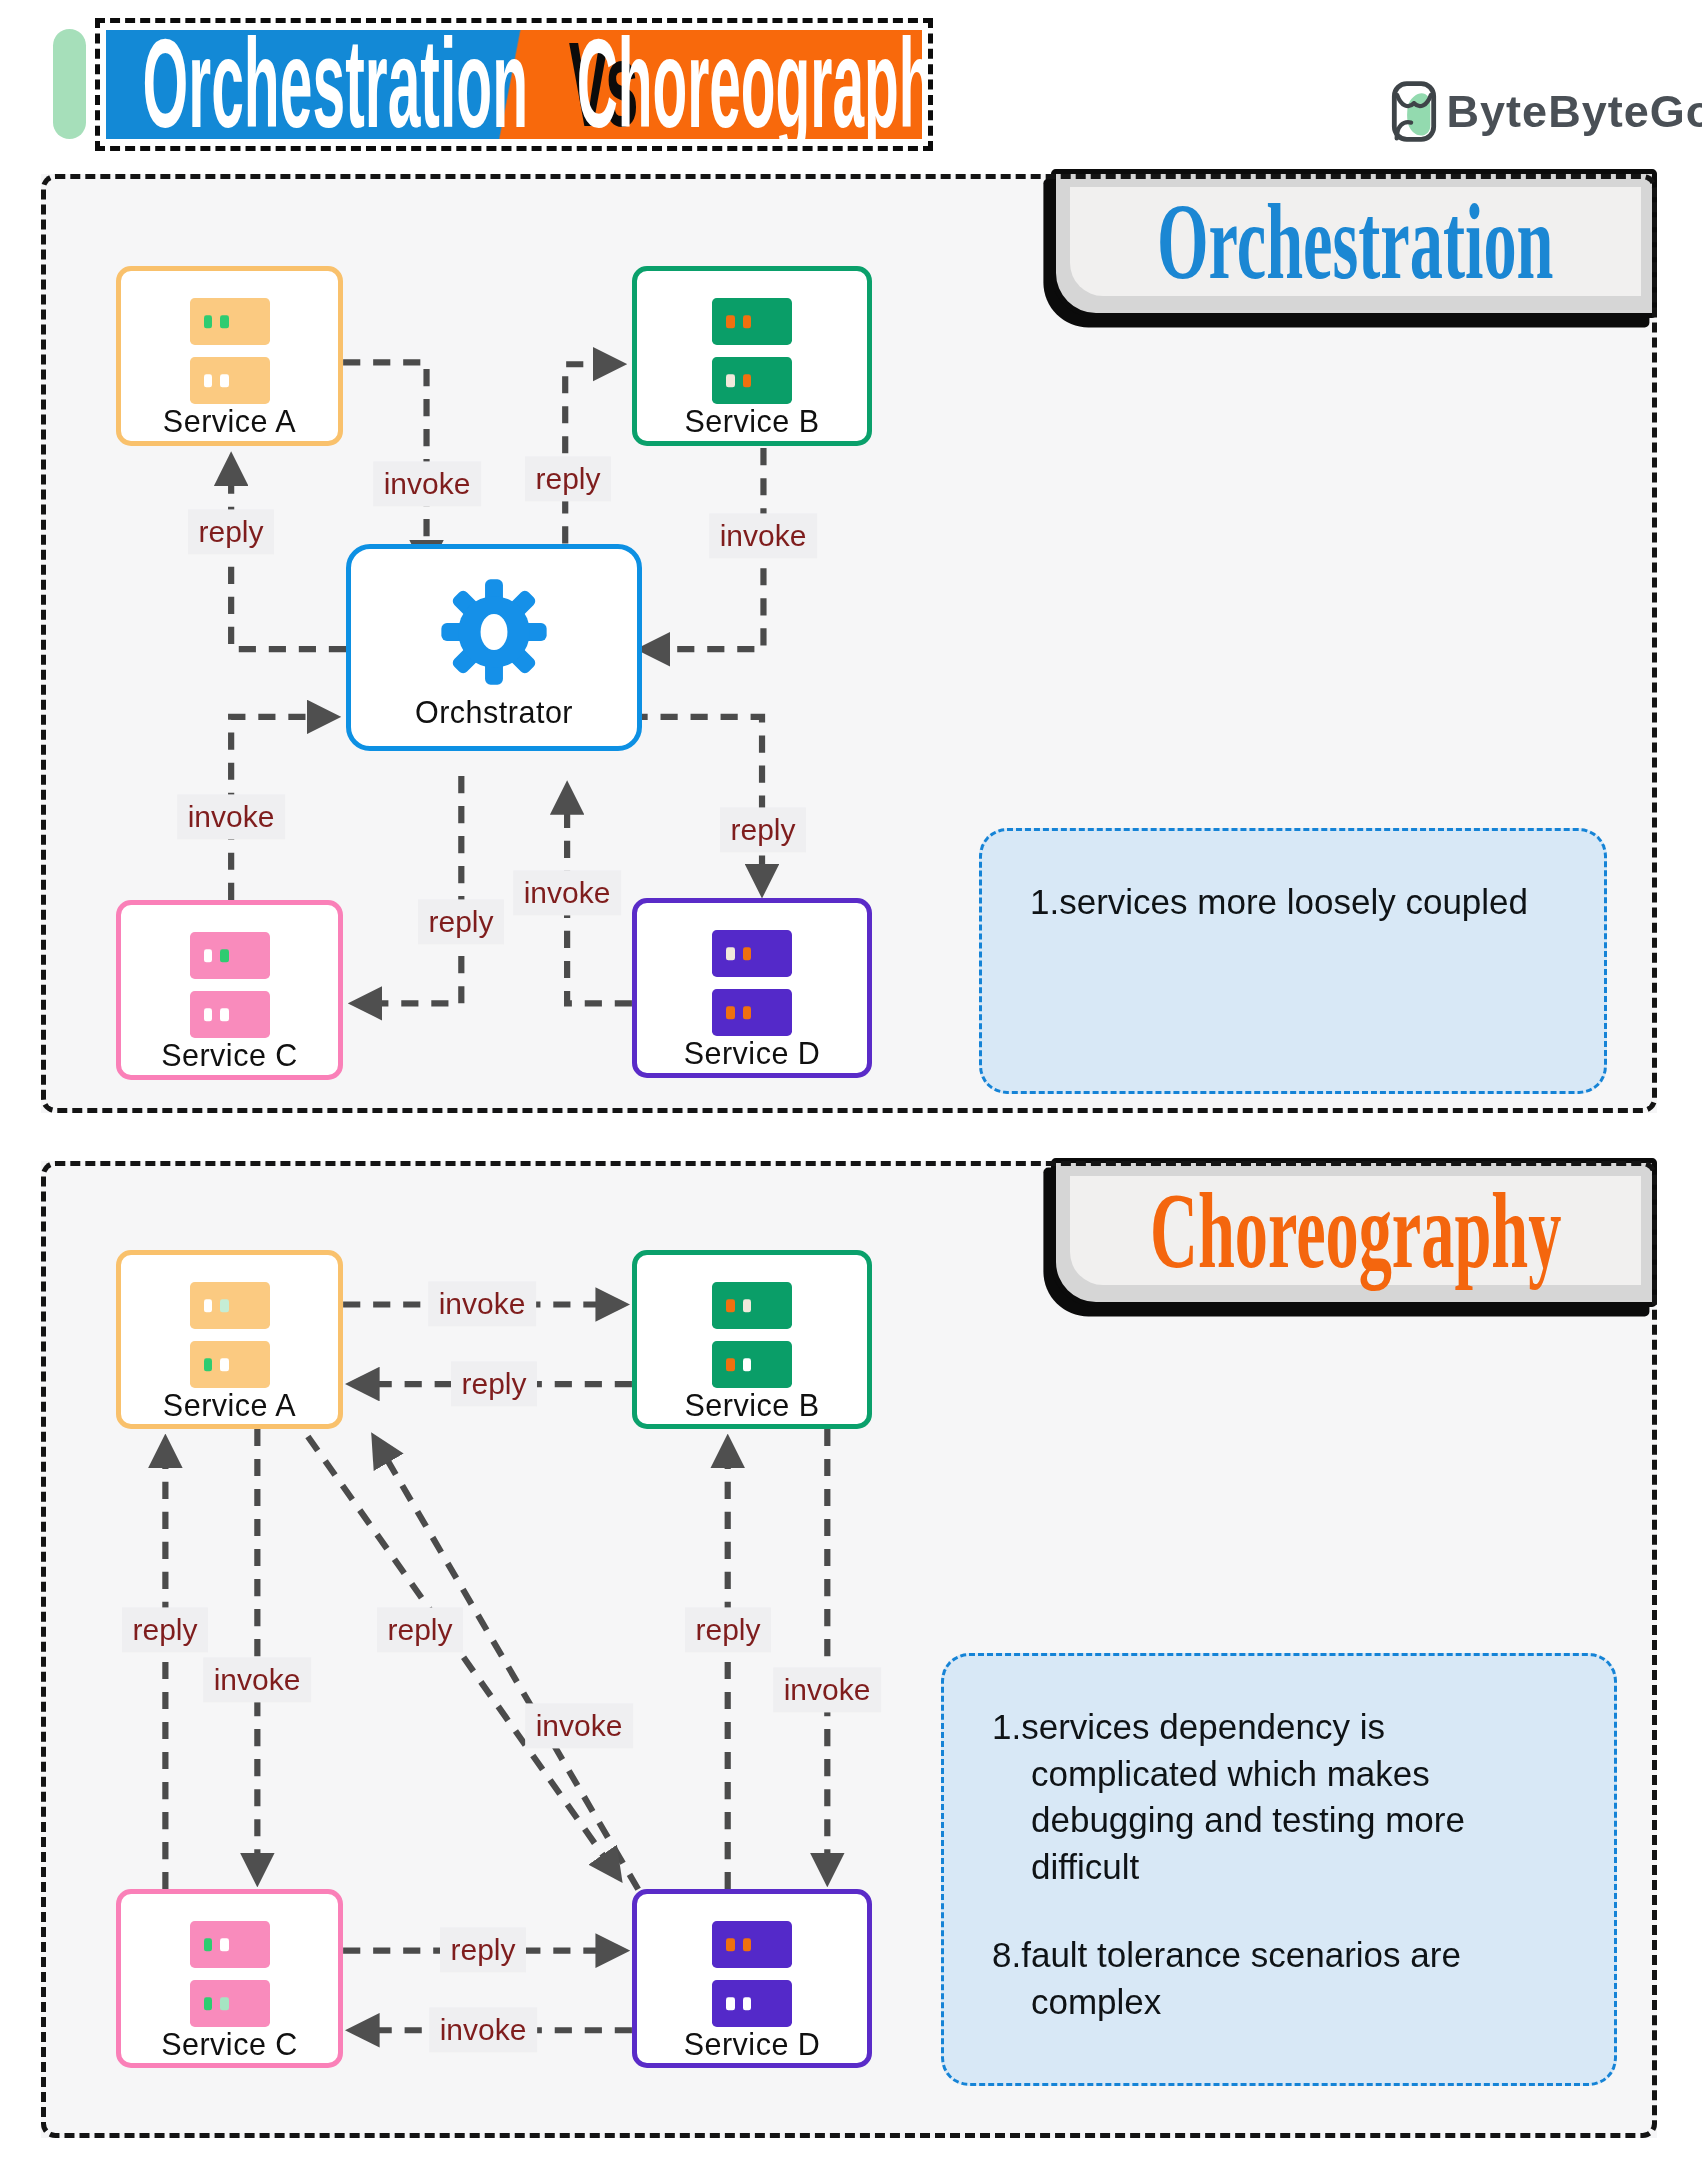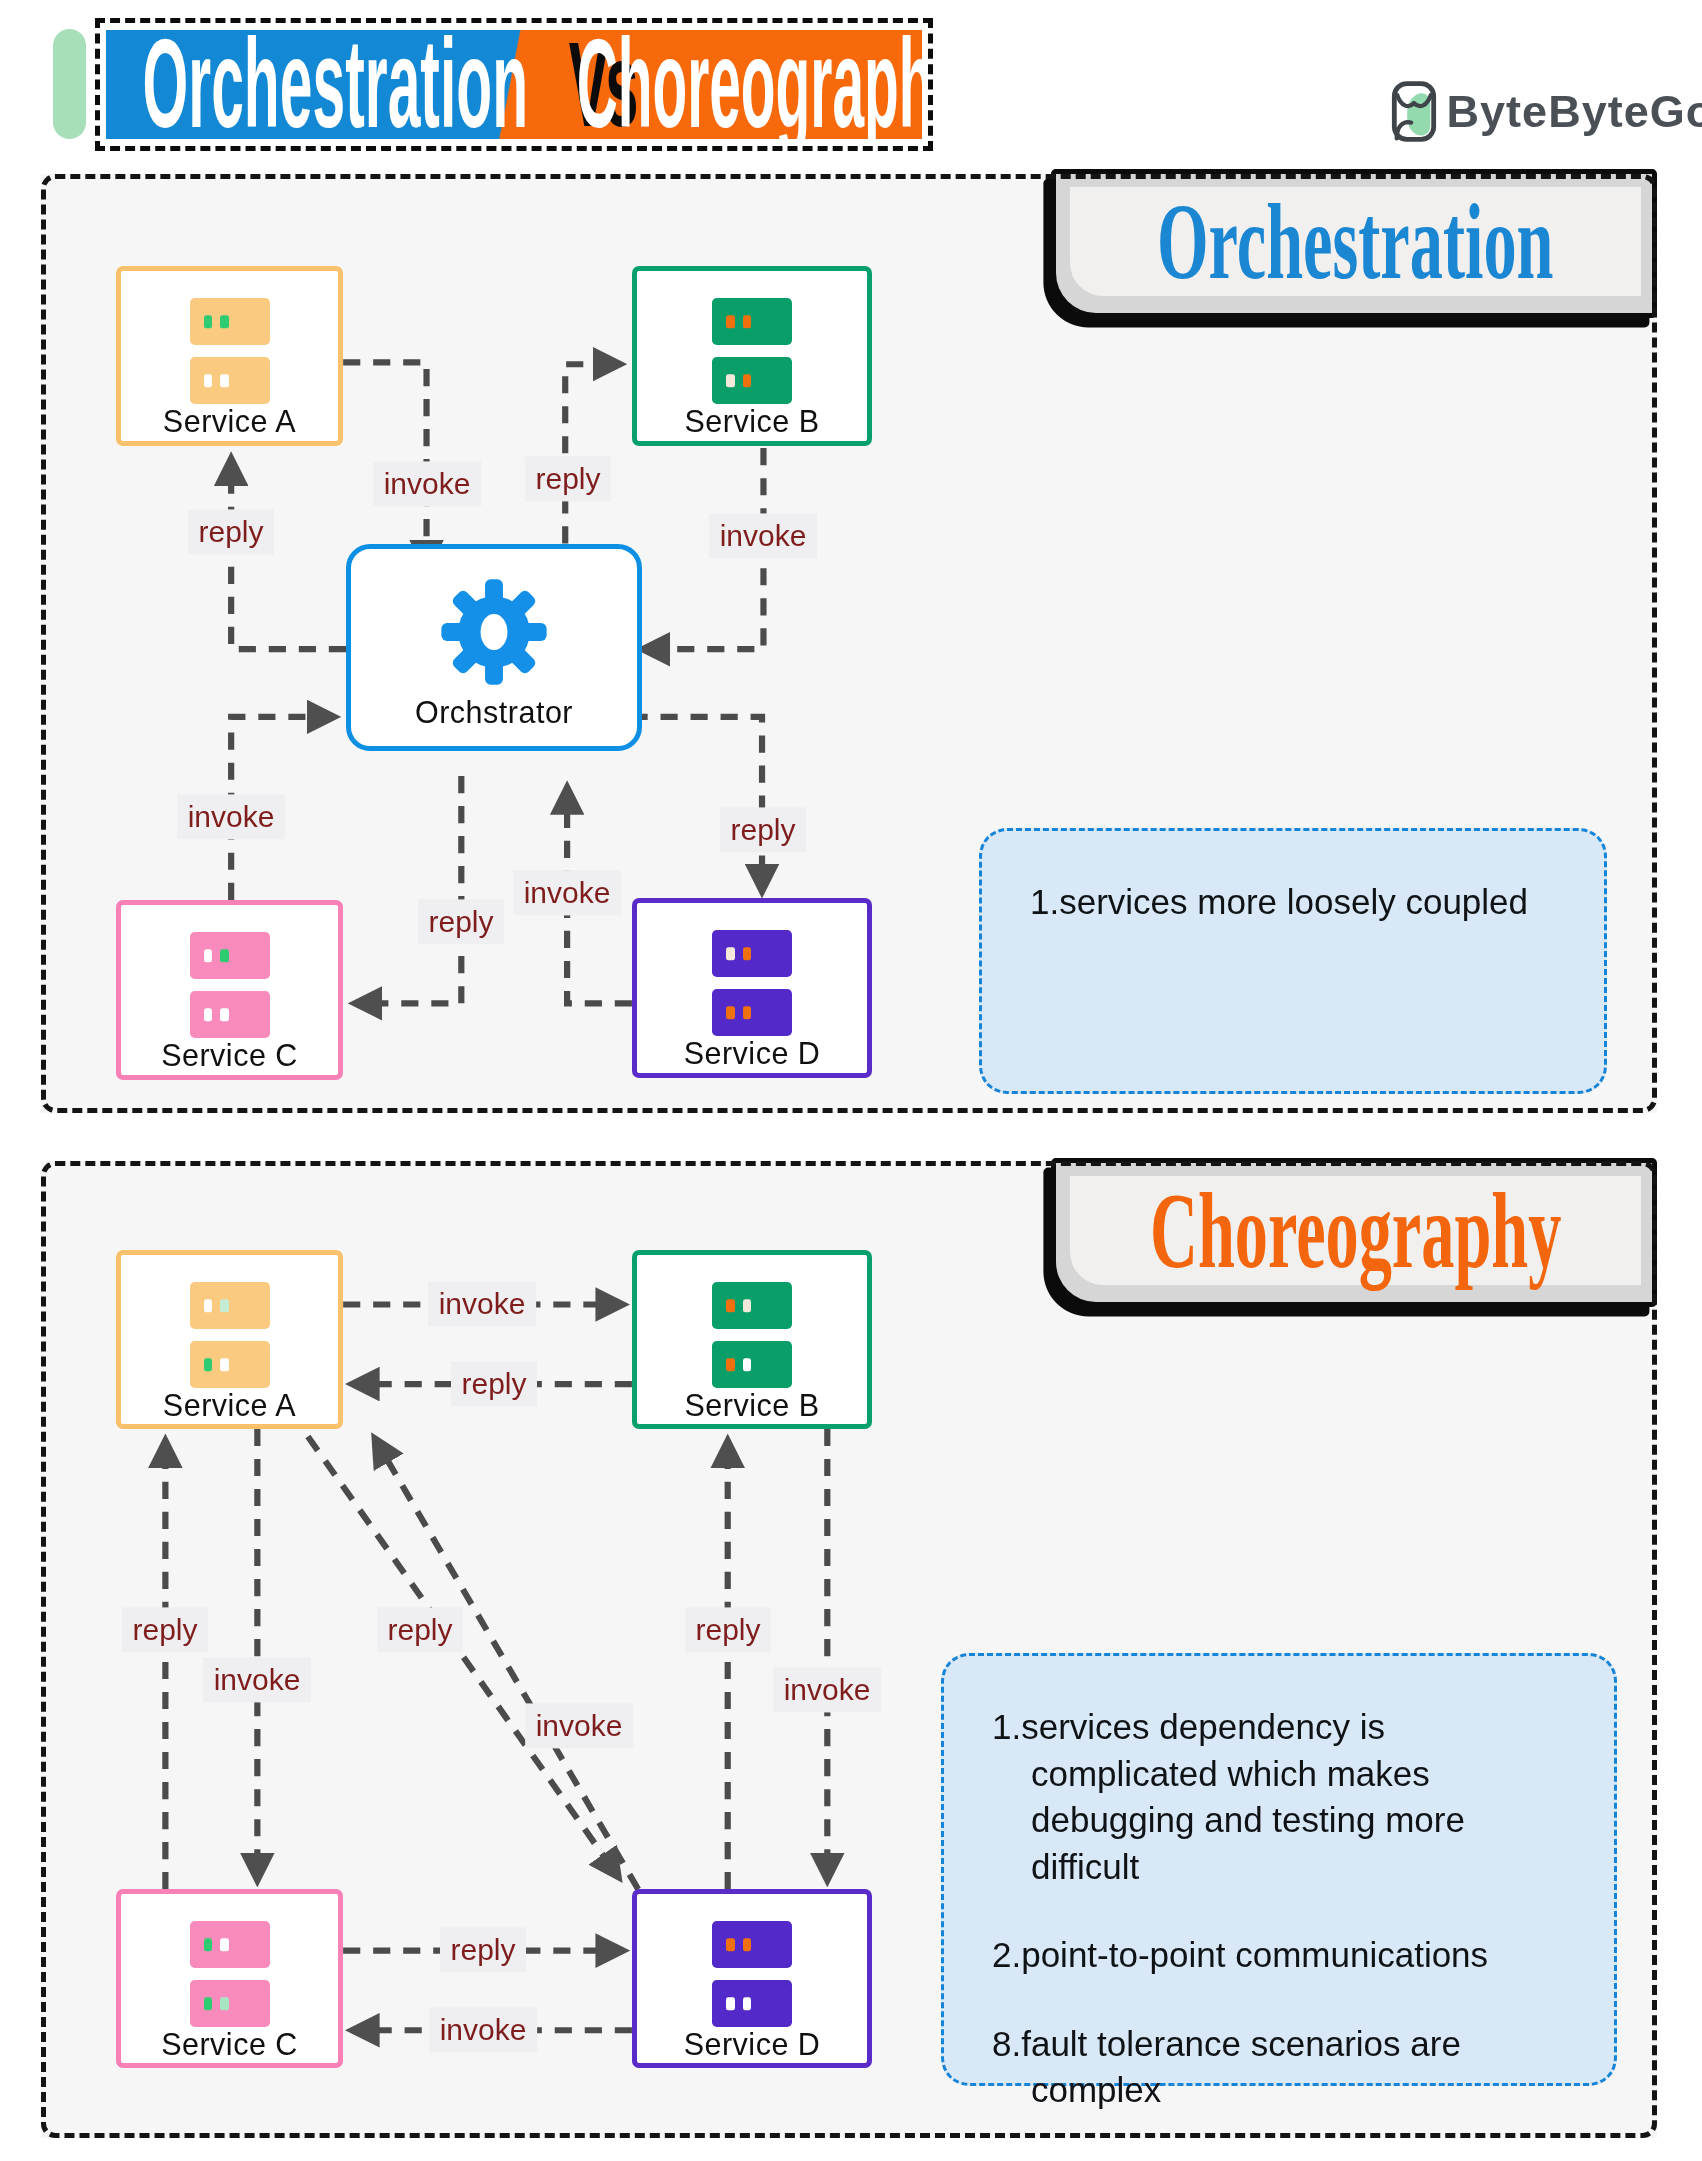--- a/index.html
+++ b/index.html
@@ -33,21 +33,21 @@
 
   
   .badge{position:absolute;width:596px;height:139px;border:5.2px solid #0b0b0b;background:#d6d6d6;
          border-radius:4.8px 4.8px 4.8px 45px;box-shadow:-7.6px 9.5px 0 #0b0b0b;}
   .badge-inner{position:absolute;inset:12.4px 11.4px 17px 14.3px;background:#F1F0EF;border-bottom-left-radius:33px;
                display:flex;align-items:center;justify-content:center;}
   .badge-text{font-family:"Liberation Serif", serif;font-weight:700;font-size:85px;white-space:nowrap;
               display:inline-block;transform:scale(0.78,1.28);}
 
   
-  .node{position:absolute;background:#fff;border-style:solid;border-width:5.2px;border-radius:7px;
+  .node{position:absolute;background:#fff;border-style:solid;border-width:5.2px;border-radius:15px;
         display:flex;flex-direction:column;align-items:center;justify-content:space-between;
         padding:27px 0 16px;box-sizing:border-box;}
   .stack{display:flex;flex-direction:column;gap:12.4px;}
   .srv{width:80px;height:47px;border-radius:4.8px;position:relative;}
   .dot{position:absolute;top:50%;transform:translateY(-50%);width:8.6px;height:13.3px;border-radius:2.4px;}
   .dot.d1{left:14.3px;} .dot.d2{left:30.5px;}
   .node-label{font-size:30.5px;font-weight:500;color:#101010;letter-spacing:0.5px;}
   .gear{width:112px;height:112px;}
 
   
@@ -302,21 +302,20 @@
     <span class="chip" style="left:379px;top:469px;">reply</span>
     <span class="chip" style="left:538px;top:565px;">invoke</span>
     <span class="chip" style="left:687px;top:469px;">reply</span>
     <span class="chip" style="left:786px;top:529px;">invoke</span>
     <span class="chip" style="left:442px;top:789px;">reply</span>
     <span class="chip" style="left:442px;top:869px;">invoke</span>
 
     <div class="notes" style="left:900px;top:492px;width:676px;height:433px;">
       <div class="notes-inner">
         <p>1.services dependency is complicated which makes debugging and testing more difficult</p>
-        <p>2.point-to-point communications</p>
         <p>8.fault tolerance scenarios are complex</p>
       </div>
     </div>
 
     <div class="pborder"></div>
   </section>
 
 </div>
 
 

